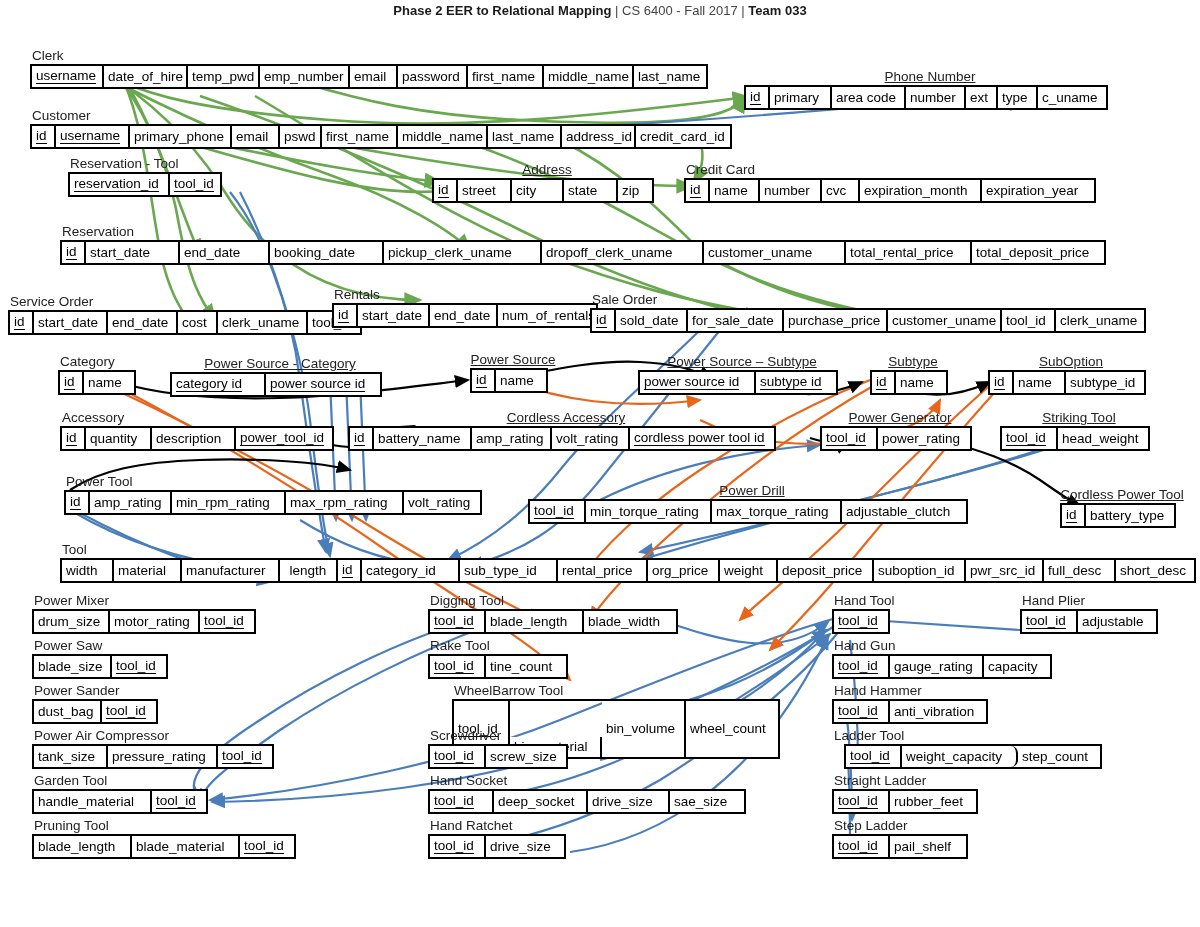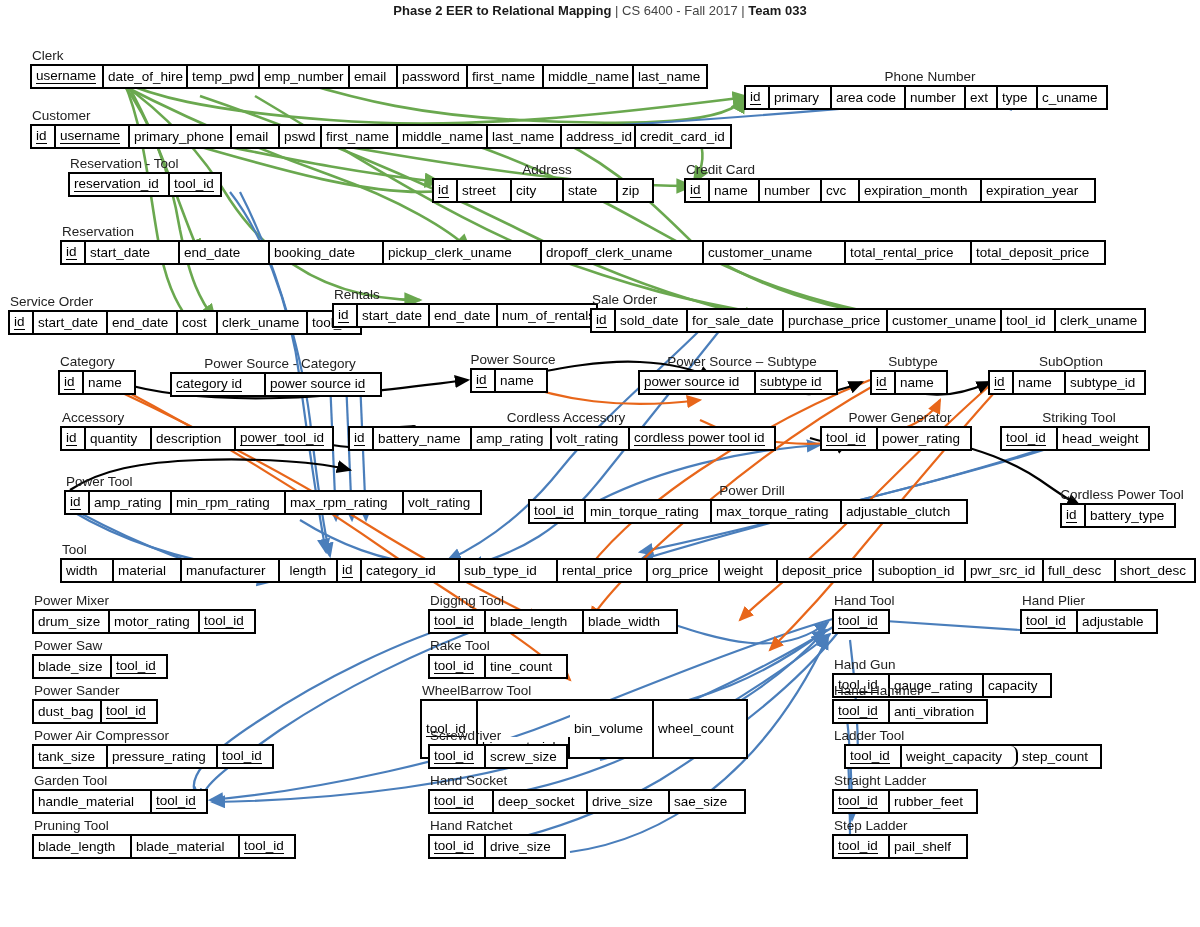--- a/index.html
+++ b/index.html
@@ -14,21 +14,21 @@
   #title .b{font-weight:bold;}
   #title .n{font-weight:normal;color:#444;}
 
   #edges{position:absolute;left:0;top:0;width:1200px;height:927px;pointer-events:none;}
 
   .tbl{position:absolute;white-space:nowrap;}
   .cap{
     position:absolute;left:0;bottom:100%;font-size:13.5px;color:#222;
     padding-left:2px;padding-bottom:1px;white-space:nowrap;
   }
-  .cap.ctr{left:50%;transform:translateX(-50%);padding-left:8px;}
+  .cap.ctr{left:50%;transform:translateX(-50%);padding-left:8px;text-decoration:underline;}
   .row{display:flex;align-items:stretch;border:2px solid #000;background:transparent;}
   .cell{
     border-right:2px solid #000;padding:2px 4px 3px 4px;font-size:13.5px;
     color:#000;line-height:15px;display:flex;align-items:center;
     background:#fff;
   }
   .cell:last-child{border-right:none;}
   .cell.pk span{border-bottom:1.5px solid #000;}
 </style>
 </head>
@@ -679,21 +679,21 @@
       <div class="cap">Rake Tool</div>
       <div class="row">
         <div class="cell pk" style="width: 46px;">
           <span>tool_id</span>
         </div>
         <div class="cell" style="width: 72px;">
           <span>tine_count</span>
         </div>
       </div>
     </div>
-    <div class="tbl" style="left: 420px; top: 699px;">
+    <div class="tbl" style="left: 452px; top: 699px;">
       <div class="cap">WheelBarrow Tool</div>
       <div class="row">
         <div class="cell pk" style="width: 46px;">
           <span>tool_id</span>
         </div>
         <div class="cell" style="width: 82px; margin-top: 36px;">
           <span>bin_material</span>
         </div>
         <div class="cell" style="width: 74px;">
           <span>bin_volume</span>
@@ -743,21 +743,21 @@
       </div>
     </div>
     <div class="tbl" style="left: 832px; top: 609px;">
       <div class="cap">Hand Tool</div>
       <div class="row">
         <div class="cell pk" style="width: 46px;">
           <span>tool_id</span>
         </div>
       </div>
     </div>
-    <div class="tbl" style="left: 832px; top: 654px; margin-top: 19px;">
+    <div class="tbl" style="left: 832px; top: 654px;">
       <div class="cap">Hand Gun</div>
       <div class="row">
         <div class="cell pk" style="width: 46px;">
           <span>tool_id</span>
         </div>
         <div class="cell" style="width: 84px;">
           <span>gauge_rating</span>
         </div>
         <div class="cell" style="width: 58px;">
           <span>capacity</span>

